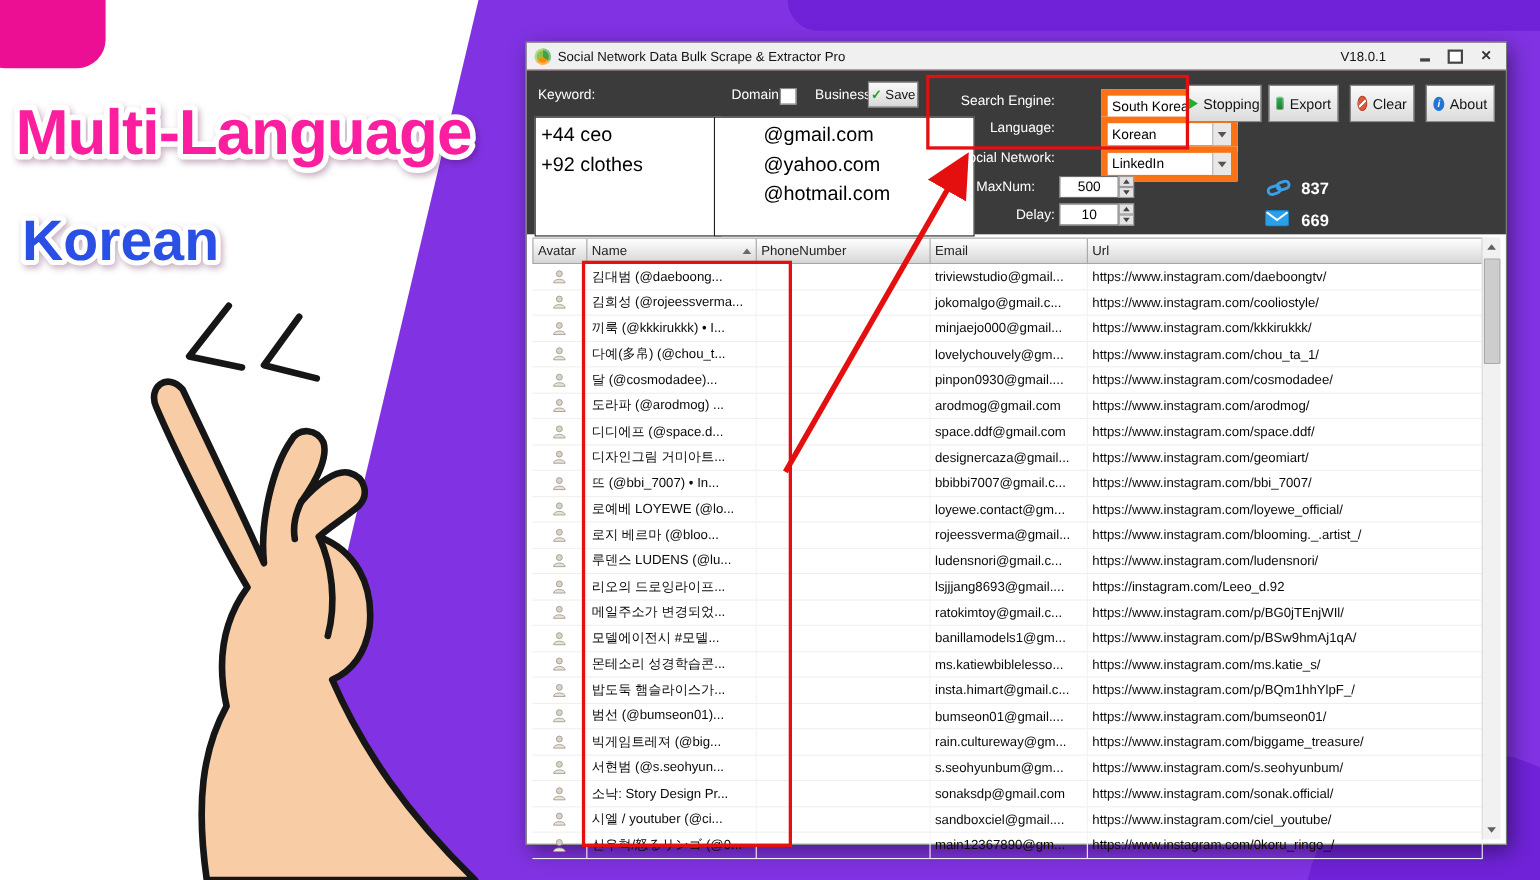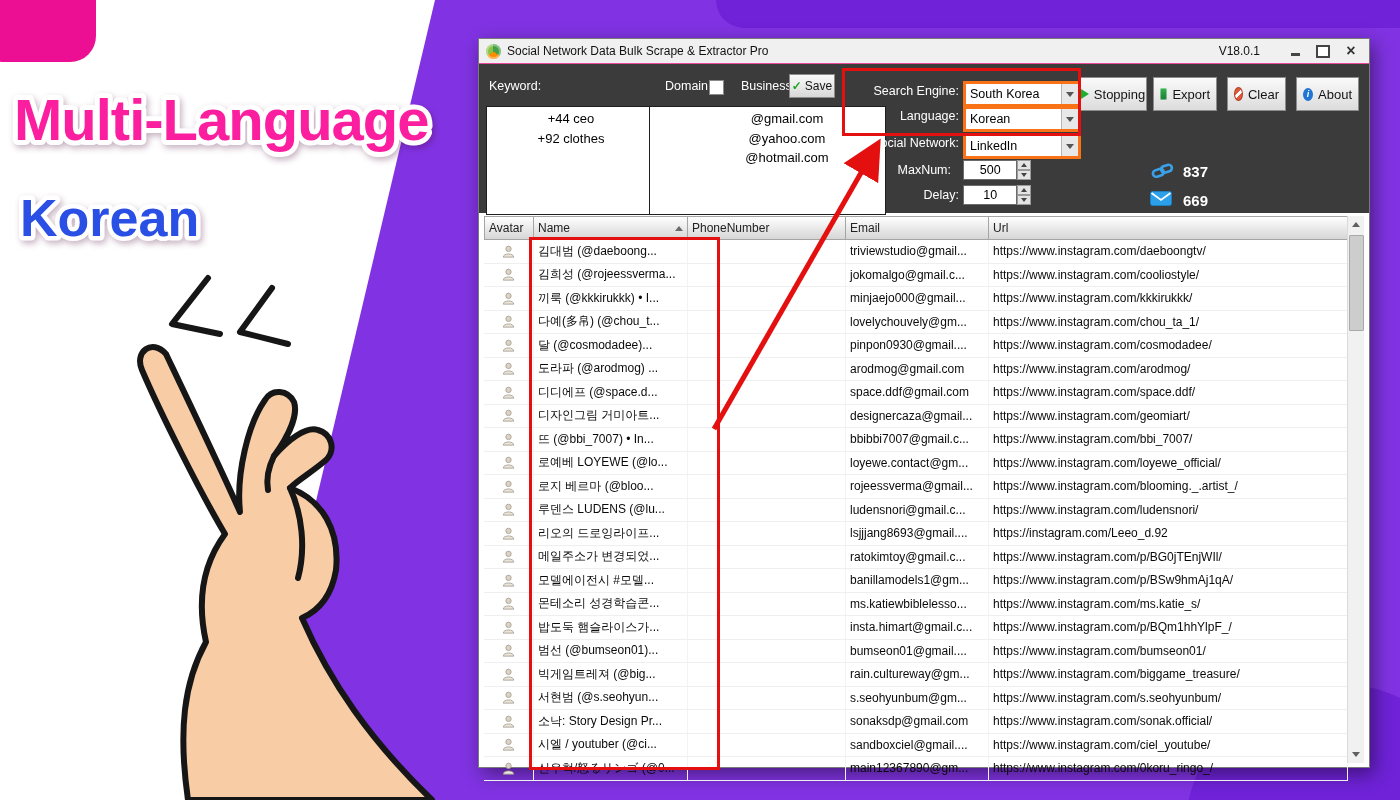--- a/index.html
+++ b/index.html
@@ -29,24 +29,24 @@
   .winbtn{width:22px;height:17px;display:flex;align-items:center;justify-content:center;background:transparent;border:0;padding:0;}
   .ic-min{width:9px;height:3px;background:#444;margin-top:7px;}
   .ic-max{width:10px;height:9px;border:2px solid #444;background:#fff;}
   .ic-close{font-size:16px;font-weight:bold;color:#333;line-height:1;font-family:"Liberation Sans",sans-serif;}
 
   
   .toolbar{position:relative;height:149px;background:#3b3b3b;}
   .tlabel{position:absolute;color:#fff;font-size:12.5px;white-space:nowrap;}
   .tlabel.r{text-align:right;width:118px;}
   .checkbox{position:absolute;left:230px;top:16px;width:13px;height:13px;background:#fff;border:1px solid #8a8a8a;}
-  .txtarea{position:absolute;background:#fff;border:1px solid #1f1f1f;font-family:"Liberation Sans",sans-serif;font-size:13px;line-height:1.5;padding:2px 5px;resize:none;color:#000;overflow:hidden;text-align:center;}
+  .txtarea{position:absolute;background:#fff;border:1px solid #1f1f1f;font-family:"Liberation Sans",sans-serif;font-size:18px;line-height:1.5;padding:2px 5px;resize:none;color:#000;overflow:hidden;}
   .ta-keywords{left:7px;top:42px;width:158px;height:103px;}
   .ta-domains{left:170px;top:42px;width:186px;height:103px;padding-left:44px;}
-  .select{position:absolute;width:112px;height:20px;background:#fff;border:3px solid #f97316;display:flex;align-items:stretch;font-size:12.5px;color:#000;}
+  .select{position:absolute;width:112px;height:20px;background:#fff;border:6px solid #f97316;display:flex;align-items:stretch;font-size:12.5px;color:#000;margin-left:38px;}
   .select-value{flex:1;padding-left:4px;white-space:nowrap;overflow:hidden;display:flex;align-items:center;}
   .select-arrow{width:16px;background:#e8e8e8;border-left:1px solid #b5b5b5;display:flex;align-items:center;justify-content:center;}
   .select-arrow i{width:0;height:0;border-left:4px solid transparent;border-right:4px solid transparent;border-top:5px solid #555;}
   .spin{position:absolute;width:68px;height:20px;display:flex;}
   .spin-value{width:54px;background:#fff;border:1px solid #6b6b6b;font-size:12.5px;display:flex;align-items:center;justify-content:center;color:#000;}
   .spin-btns{width:14px;display:flex;flex-direction:column;}
   .spin-btns .sp{flex:1;background:#e4e4e4;border:1px solid #9a9a9a;display:flex;align-items:center;justify-content:center;}
   .spin-btns .up i{width:0;height:0;border-left:3px solid transparent;border-right:3px solid transparent;border-bottom:4px solid #444;}
   .spin-btns .down i{width:0;height:0;border-left:3px solid transparent;border-right:3px solid transparent;border-top:4px solid #444;}
   .btn{position:absolute;top:13px;height:34px;background:linear-gradient(#fafafa,#dcdcdc);border:1px solid #8c8c8c;display:flex;align-items:center;justify-content:center;gap:5px;font-size:13px;color:#141414;font-family:"Liberation Sans",sans-serif;}
@@ -175,21 +175,21 @@
       </div>
 
       <span class="tlabel r" style="left:362px;top:72px">Social Network:</span>
       <div class="select" style="left:484px;top:69px">
         <span class="select-value">LinkedIn</span>
         <span class="select-arrow">
             <i></i>
           </span>
       </div>
 
-      <span class="tlabel r" style="left:354px;top:99px">MaxNum:</span>
+      <span class="tlabel r" style="left:344px;top:99px">MaxNum:</span>
       <div class="spin" style="left:484px;top:96px">
         <span class="spin-value">500</span>
         <span class="spin-btns">
           <span class="sp up">
               <i></i>
             </span>
           <span class="sp down">
               <i></i>
             </span>
         </span>

